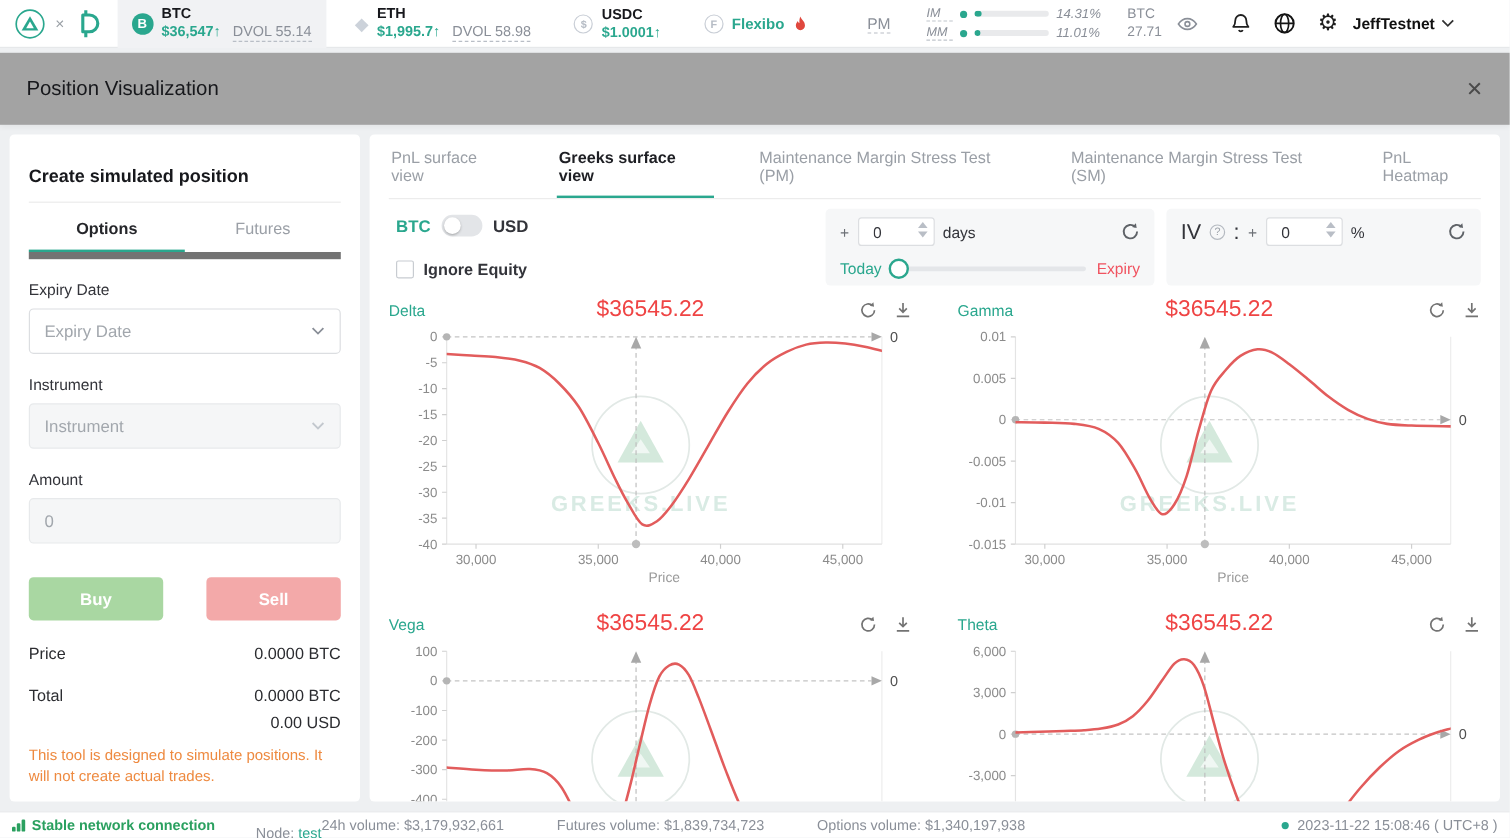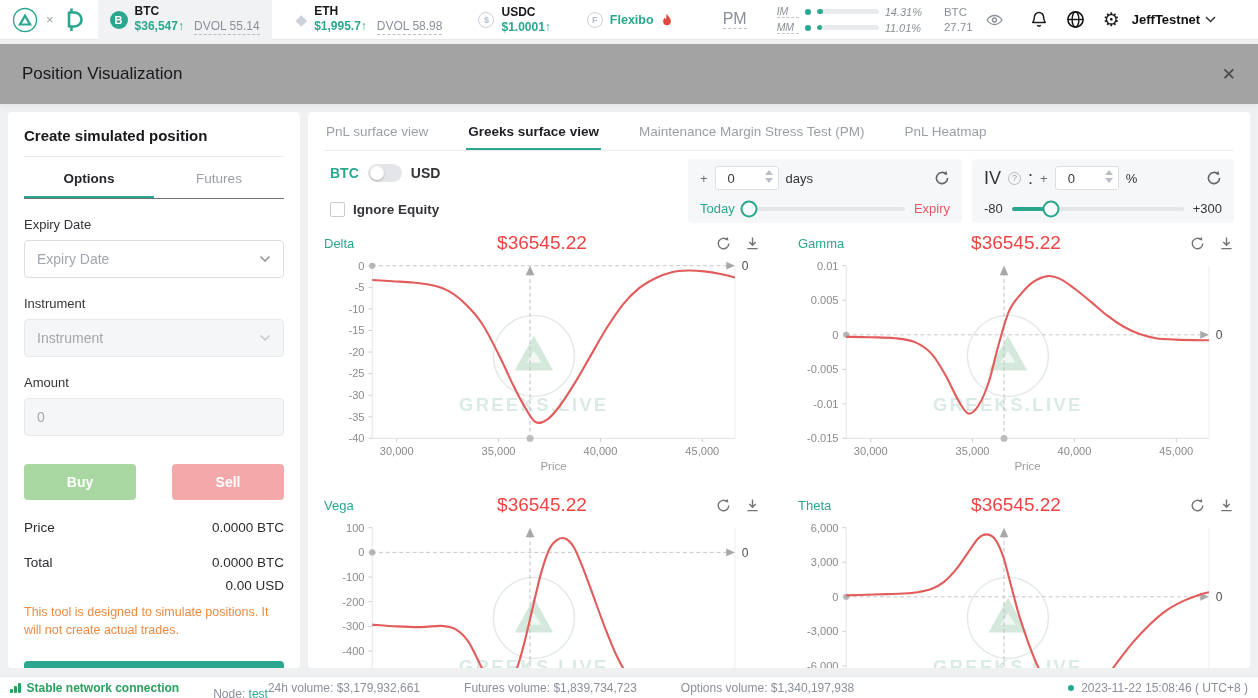--- a/index.html
+++ b/index.html
@@ -17,21 +17,21 @@
   .tk-sym { font-size:12px; color:#17181c; font-weight:700; }
   .tk-row { display:flex; gap:10px; align-items:baseline; }
   .tk-price { font-size:12px; color:#2aa78e; font-weight:700; }
   .tk-dvol { font-size:12px; color:#8a8f98; border-bottom:1px dashed #b9bec6; }
   .coin-b { width:18px; height:18px; border-radius:50%; background:#2aa78e; color:#fff; font-size:11px;
     font-weight:700; display:flex; align-items:center; justify-content:center; }
   .coin-eth { color:#ccd2da; font-size:15px; }
   .coin-ring { width:16px; height:16px; border-radius:50%; border:1.5px solid #c9ced6; color:#b6bcc5;
     font-size:9px; display:flex; align-items:center; justify-content:center; font-weight:700; }
   .flexibo-name { color:#2aa78e; font-size:12.5px; font-weight:700; }
-  .pm { font-size:16px; color:#8a8f98; border-bottom:1px dashed #b9bec6; margin-left:26px;text-align:right; }
+  .pm { font-size:13px; color:#8a8f98; border-bottom:1px dashed #b9bec6; margin-left:26px;text-align:right; }
   .margin-col { display:flex; flex-direction:column; gap:3px; margin-left:18px; }
   .m-row { display:flex; align-items:center; gap:6px;font-style:italic; }
   .m-label { font-size:10.5px; color:#8a8f98; border-bottom:1px dashed #c0c5cc; width:22px; }
   .m-dot { width:6px; height:6px; border-radius:50%; background:#2aa78e; }
   .m-track { width:62px; height:5px; background:#e9eaec; border-radius:3px; overflow:hidden; }
   .m-fill { display:block; height:100%; background:#2aa78e; border-radius:3px; }
   .m-val { font-size:11px; color:#8a8f98; }
   .btcidx { display:flex; flex-direction:column; line-height:1.3; margin-left:10px; }
   .btcidx span { font-size:11.5px; color:#8a8f98; }
   .tb-icons { display:flex; align-items:center; gap:18px; margin-left:14px; }
@@ -42,23 +42,23 @@
   .modalbar { position:absolute; top:44px; left:0; right:0; height:60px; background:#a3a3a3;
     box-shadow:0 2px 5px rgba(0,0,0,.05); display:flex; align-items:center; padding:0 22px; }
   .modal-title { font-size:17px; color:#17181c; }
   .modal-close { margin-left:auto; font-size:17px; color:#4a4a4a; cursor:pointer; }
 
   
   .content { position:absolute; top:104px; bottom:22px; left:0; right:0; display:flex; gap:8px; padding:8px; }
   .card { background:#fff; border-radius:4px; }
 
   
-  .left-card { width:292px; padding:0 16px; overflow:hidden; }
+  .left-card { width:292px; padding:12px 16px; overflow:hidden; }
   .lp-title { font-size:15px; font-weight:700; color:#17181c; padding:15px 0 12px; border-bottom:1px solid #ececec; }
-  .lp-tabs { display:flex; margin-top:2px; border-bottom:1px solid #737373; }
+  .lp-tabs { display:flex; margin-top:2px; border-bottom:6px solid #737373; }
   .lp-tab { flex:1; text-align:center; font-size:13.5px; color:#9a9fa6; padding:12px 0 10px; cursor:pointer; }
   .lp-tab.active { color:#25262a; font-weight:700; border-bottom:2px solid #2aa78e; }
   .fld-label { font-size:13px; color:#33343a; margin-top:18px; }
   .select { margin-top:8px; height:38px; border:1px solid #dcdee1; border-radius:4px; display:flex;
     align-items:center; padding:0 12px; font-size:14px; color:#a2a7ad; cursor:pointer; background:#fff; }
   .select.disabled { background:#f5f6f7; border-color:#e7e9eb; cursor:default; }
   .select .ph { flex:1; }
   .inputbox { margin-top:8px; height:38px; width:100%; border:1px solid #e7e9eb; border-radius:4px;
     background:#f5f6f7; padding:0 12px; font-size:14px; color:#555; font-family:inherit; }
   .inputbox::placeholder { color:#a2a7ad; }
@@ -302,20 +302,21 @@
     <div class="warn">This tool is designed to simulate positions. It will not create actual trades.</div>
 
     <button class="portfolio-btn">Load my portfolio</button>
   </div>
 
   <div class="card right-card">
     <div class="rtabs">
       <span class="rtab">PnL surface view</span>
       <span class="rtab active">Greeks surface view</span>
       <span class="rtab">Maintenance Margin Stress Test (PM)</span>
+      <span class="rtab">Maintenance Margin Stress Test (SM)</span>
       <span class="rtab">PnL Heatmap</span>
     </div>
 
     <div class="controls">
       <div class="ctrl-left">
         <div class="tog-row">
           <span class="cur-btc">BTC</span>
           <div class="toggle">
               <div class="knob"></div>
             </div>
@@ -367,28 +368,20 @@
                 <span class="down"></span>
               </div>
           </div>
           <span class="unit">%</span>
           <span class="refresh">
             <svg width="16" height="16" viewBox="0 0 16 16">
                 <path d="M13.6 8a5.6 5.6 0 1 1-1.7-4" fill="none" stroke="currentColor" stroke-width="1.6"></path>
                 <polygon points="12.6,1 13.2,4.9 9.4,4.1" fill="currentColor"></polygon>
               </svg>
           </span>
-        </div>
-        <div class="cb-row2">
-          <span class="sl-min">-80</span>
-          <div class="slider">
-              <div class="fill" style="width:23%"></div>
-              <div class="knob" style="left:23%"></div>
-            </div>
-          <span class="sl-max">+300</span>
         </div>
       </div>
     </div>
 
     <div class="charts-grid">
       <div class="chart">
         <div class="chart-head">
           <span class="chart-title">Delta</span>
           <span class="chart-marker">$36545.22</span>
           <span class="chart-icons">

